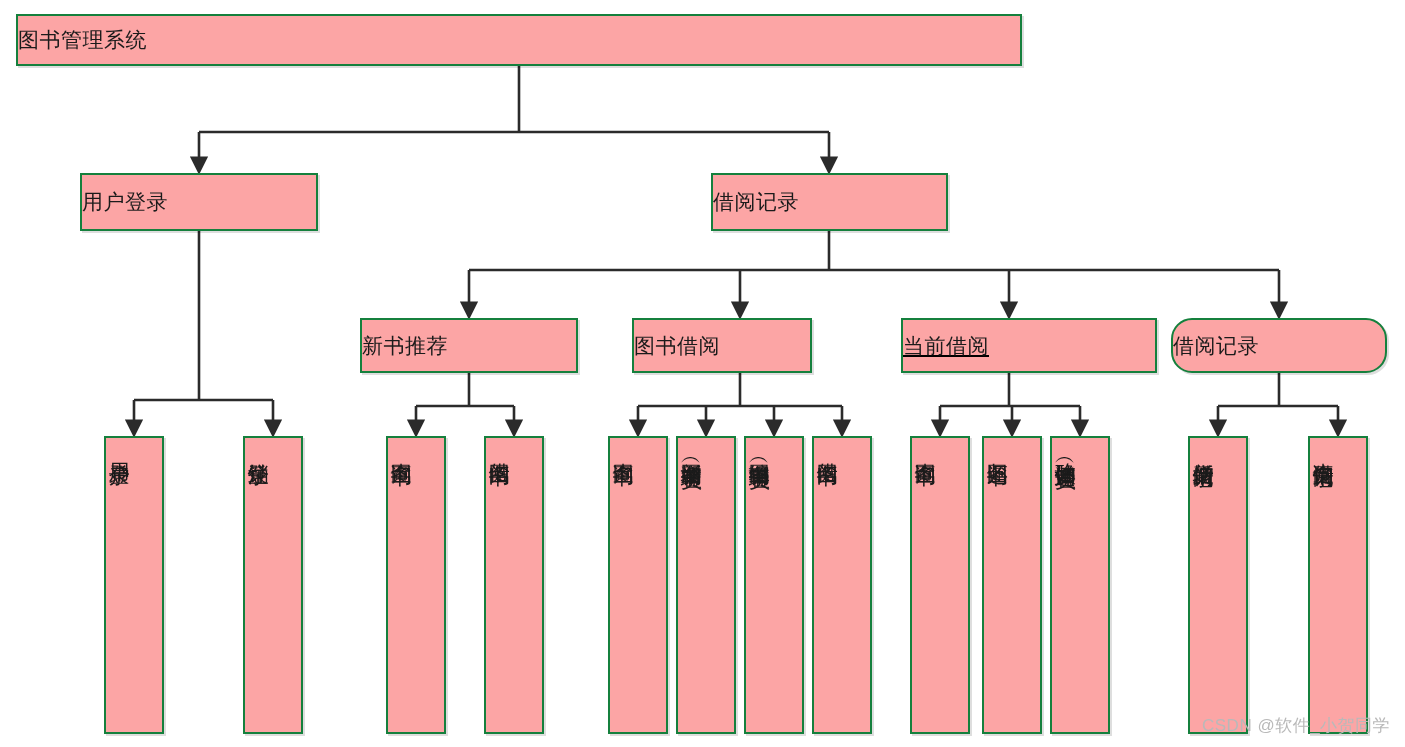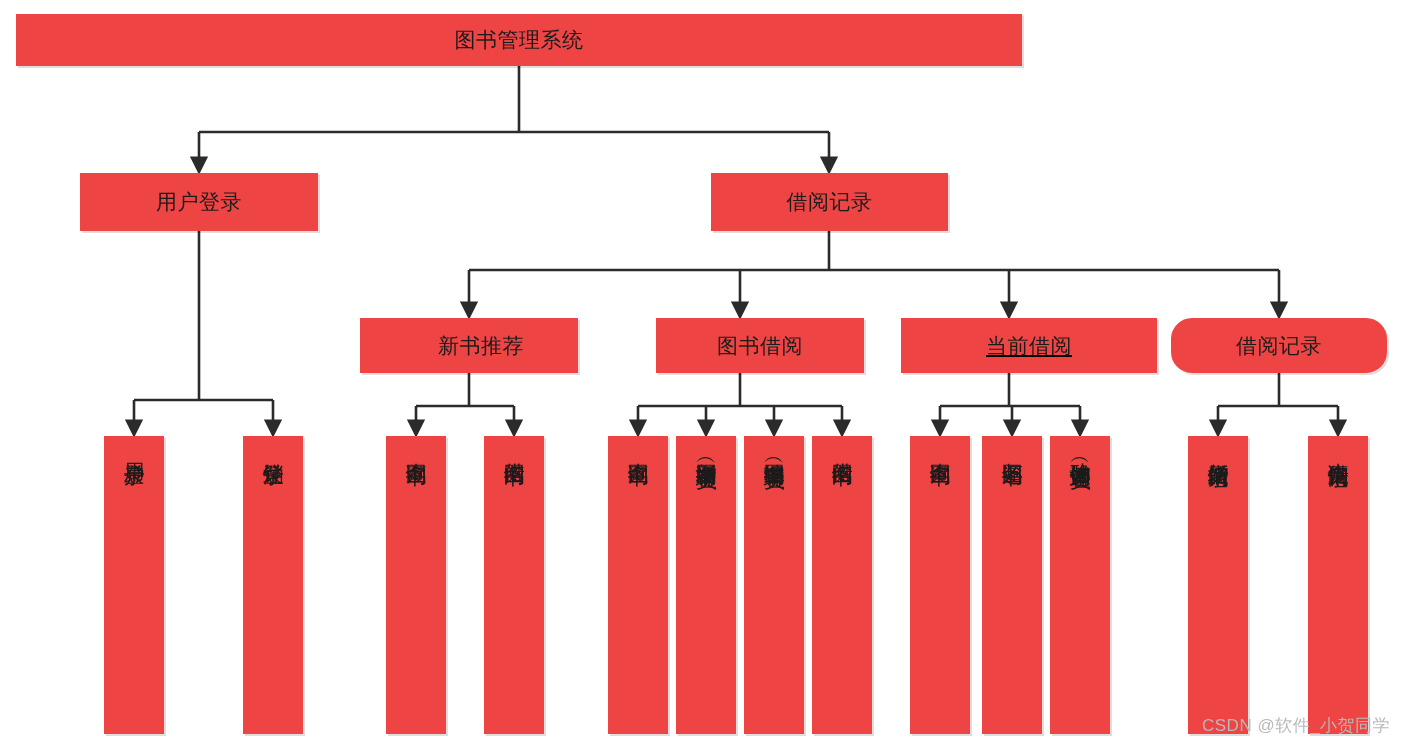--- a/index.html
+++ b/index.html
@@ -20,25 +20,25 @@
   svg.edges {
     position: absolute;
     left: 0;
     top: 0;
     width: 1405px;
     height: 747px;
   }
   .node {
     position: absolute;
     box-sizing: border-box;
-    background: #ef4444;
-    border: 2px solid #ef4444;
+    background: #fca5a5;
+    border: 2px solid #15803d;
     display: flex;
     align-items: center;
-    justify-content: center;
+    justify-content: flex-start;
     box-shadow: 2px 2px 0 rgba(0,0,0,0.13);
   }
   .node .lbl {
     color: #1b1b1b;
     font-size: 21px;
     line-height: 1.12;
     letter-spacing: 0.5px;
     text-align: center;
     white-space: nowrap;
   }
@@ -116,24 +116,24 @@
   <div id="nodes-layer">
       <div class="node" style="left: 16px; top: 14px; width: 1006px; height: 52px;">
         <span class="lbl">图书管理系统</span>
       </div>
       <div class="node" style="left: 80px; top: 173px; width: 238px; height: 58px;">
         <span class="lbl">用户登录</span>
       </div>
       <div class="node" style="left: 711px; top: 173px; width: 237px; height: 58px;">
         <span class="lbl">借阅记录</span>
       </div>
-      <div class="node" style="left: 360px; top: 318px; width: 218px; height: 55px; padding-left: 24px;">
+      <div class="node" style="left: 360px; top: 318px; width: 218px; height: 55px;">
         <span class="lbl">新书推荐</span>
       </div>
-      <div class="node" style="left: 632px; top: 318px; width: 208px; height: 55px; margin-left: 24px;">
+      <div class="node" style="left: 632px; top: 318px; width: 180px; height: 55px;">
         <span class="lbl">图书借阅</span>
       </div>
       <div class="node" style="left: 901px; top: 318px; width: 256px; height: 55px; text-decoration: underline;">
         <span class="lbl">当前借阅</span>
       </div>
       <div class="node" style="left: 1171px; top: 318px; width: 216px; height: 55px; border-radius: 21px;">
         <span class="lbl">借阅记录</span>
       </div>
       <div class="node vertical" style="left: 104px; top: 436px; width: 60px; height: 298px;">
         <span class="lbl">用户登录</span>

